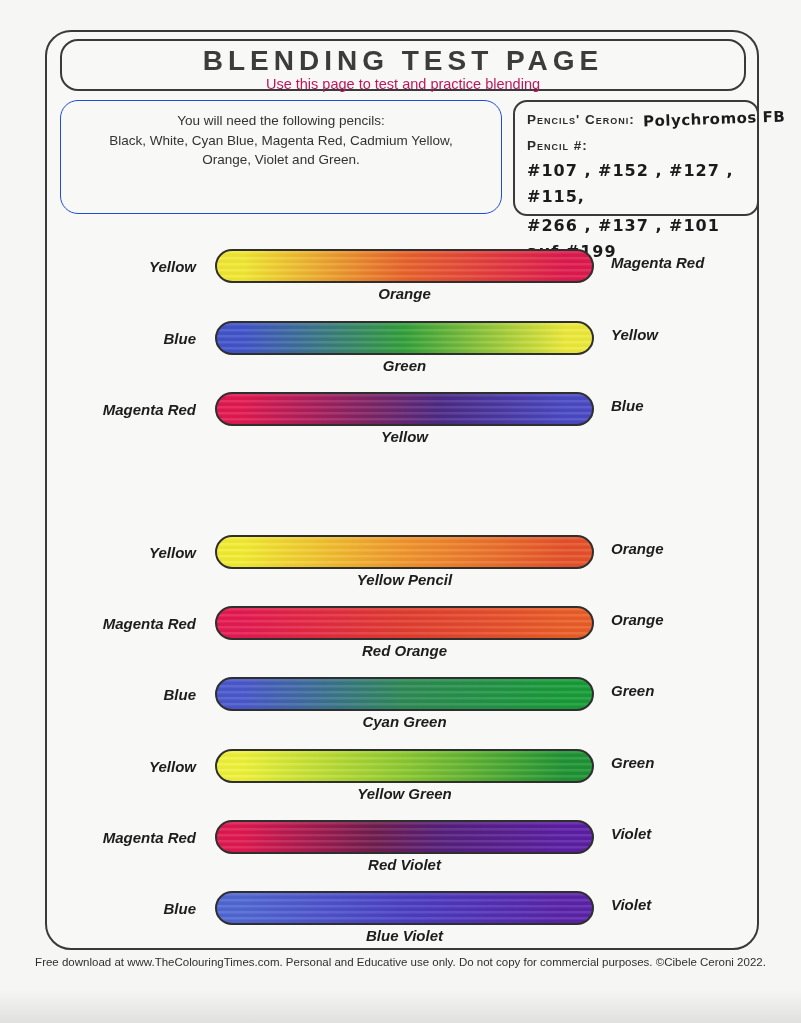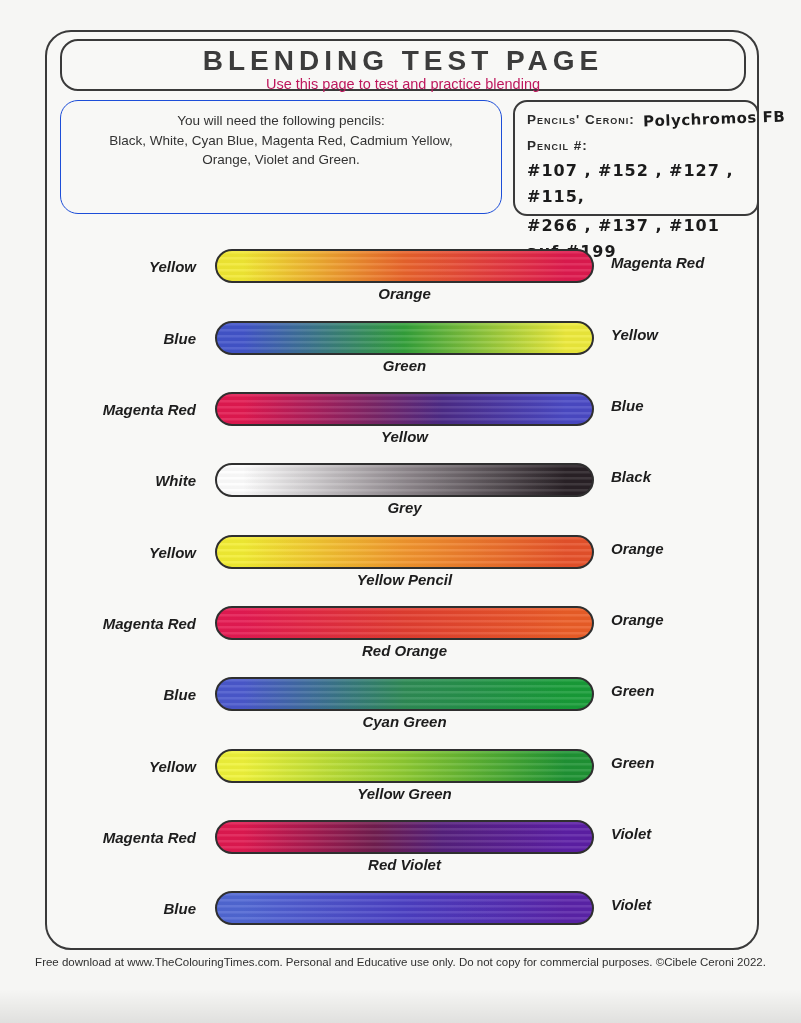--- a/index.html
+++ b/index.html
@@ -126,26 +126,20 @@
     <div class="result-label">Green</div>
   </div>
 
   <div class="row" style="top:392px">
     <div class="side-label left">Magenta Red</div>
     <div class="bar" style="background: linear-gradient(90deg, rgb(225, 25, 80) 7%, rgb(122, 37, 102) 42%, rgb(75, 42, 134) 60%, rgb(74, 73, 196) 93%);"></div>
     <div class="side-label right">Blue</div>
     <div class="result-label">Yellow</div>
   </div>
 
-  <div class="row" style="top:463px">
-    <div class="side-label left">White</div>
-    <div class="bar" style="background: linear-gradient(90deg, rgb(253, 253, 253) 7%, rgb(143, 136, 141) 50%, rgb(41, 33, 38) 93%);"></div>
-    <div class="side-label right">Black</div>
-    <div class="result-label">Grey</div>
-  </div>
 
   <div class="row" style="top:535px">
     <div class="side-label left">Yellow</div>
     <div class="bar" style="background: linear-gradient(90deg, rgb(242, 236, 51) 7%, rgb(240, 149, 45) 50%, rgb(229, 81, 42) 93%);"></div>
     <div class="side-label right">Orange</div>
     <div class="result-label">Yellow Pencil</div>
   </div>
 
   <div class="row" style="top:606px">
     <div class="side-label left">Magenta Red</div>
@@ -172,18 +166,19 @@
     <div class="side-label left">Magenta Red</div>
     <div class="bar" style="background: linear-gradient(90deg, rgb(223, 25, 80) 7%, rgb(112, 29, 78) 42%, rgb(85, 32, 124) 60%, rgb(92, 31, 165) 93%);"></div>
     <div class="side-label right">Violet</div>
     <div class="result-label">Red Violet</div>
   </div>
 
   <div class="row" style="top:891px">
     <div class="side-label left">Blue</div>
     <div class="bar" style="background: linear-gradient(90deg, rgb(80, 103, 211) 7%, rgb(75, 63, 194) 50%, rgb(90, 35, 168) 93%);"></div>
     <div class="side-label right">Violet</div>
+    <div class="result-label">Blue Violet</div>
   </div>
 
 </div>
 
 <div class="footer">Free download at www.TheColouringTimes.com. Personal and Educative use only. Do not copy for commercial purposes. ©Cibele Ceroni 2022.</div>
 <div class="scan-band"></div>
 
 </body></html>

